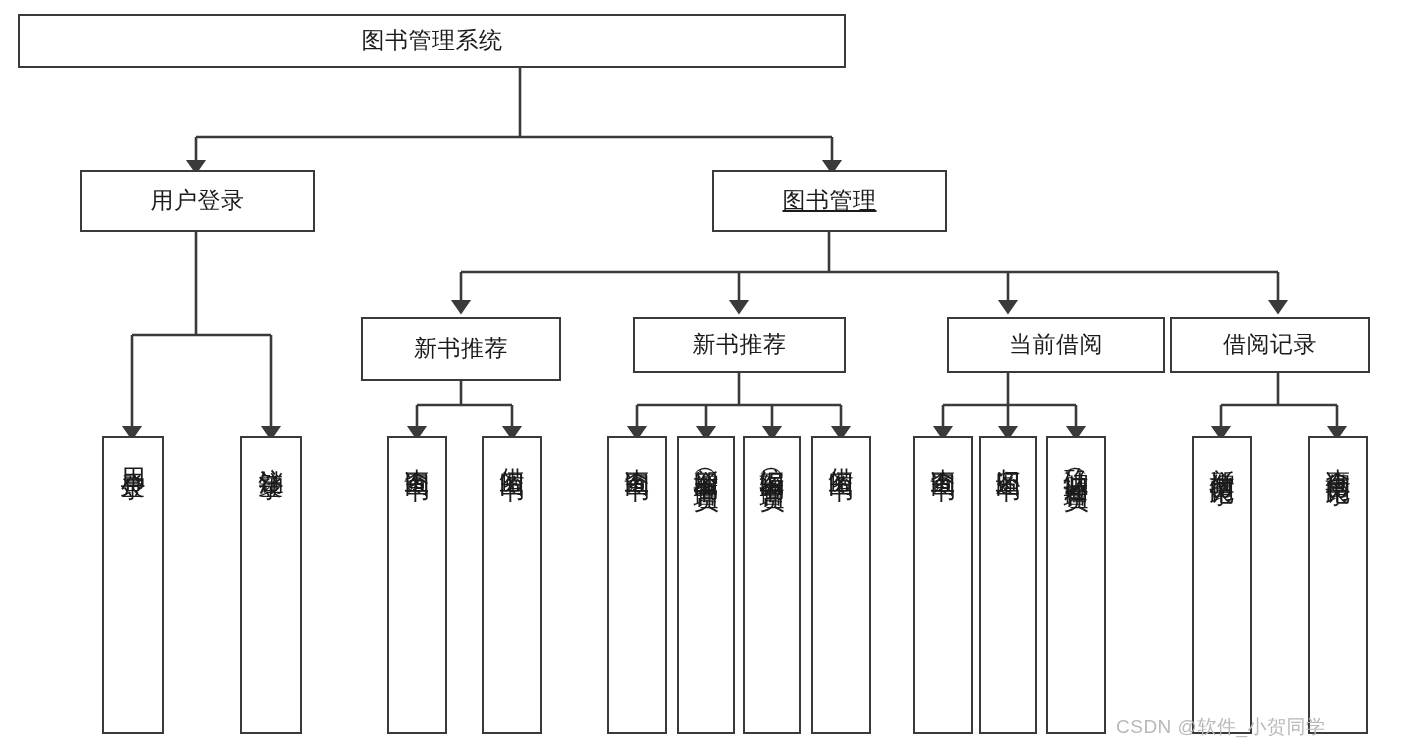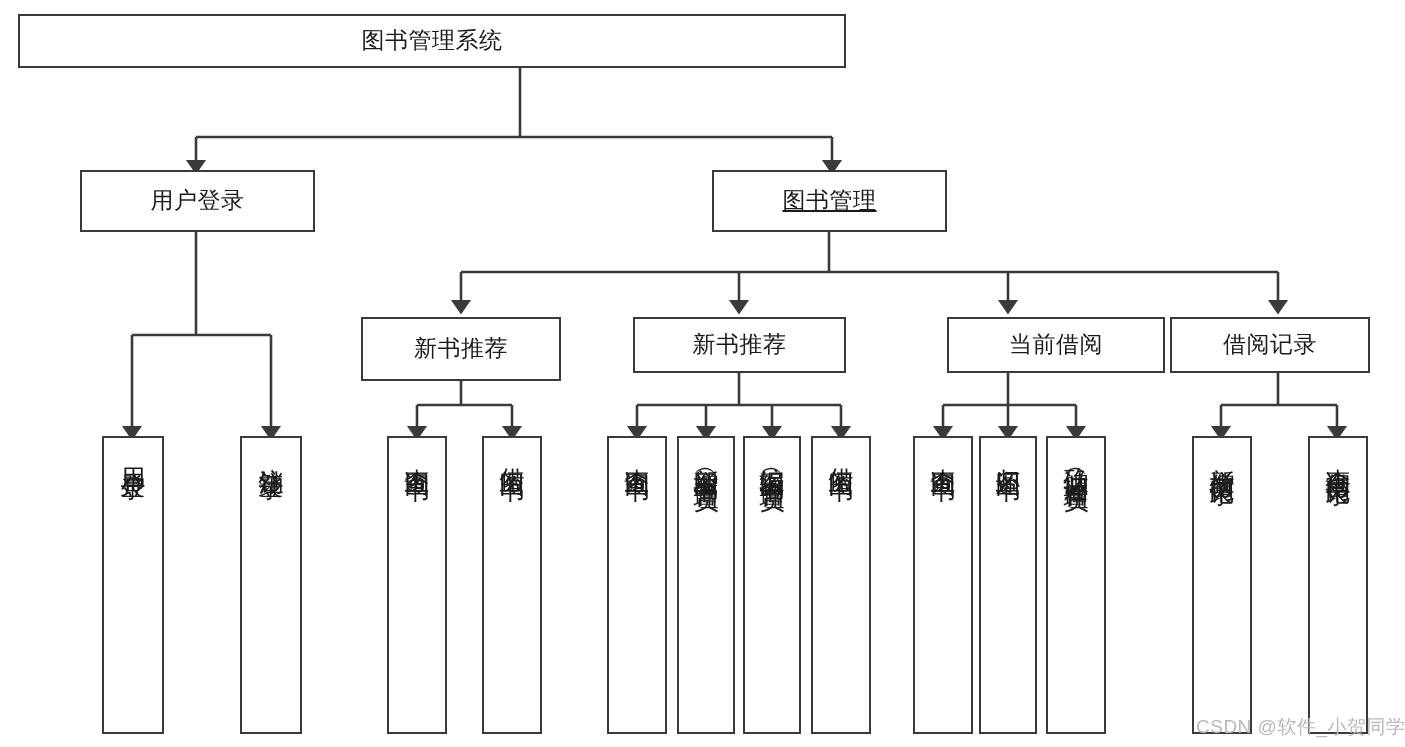--- a/index.html
+++ b/index.html
@@ -54,21 +54,21 @@
   .vert .node-label {
     writing-mode: vertical-rl;
     text-orientation: upright;
     font-size: 25px;
     letter-spacing: 3px;
     line-height: 1;
     white-space: nowrap;
   }
   #watermark {
     position: absolute;
-    left: 1196px;
+    left: 1116px;
     top: 714px;
     font-size: 19px;
     color: #b9b9b9;
     letter-spacing: 0.5px;
     z-index: 5;
     white-space: nowrap;
   }
 </style>
 </head>
 <body>

